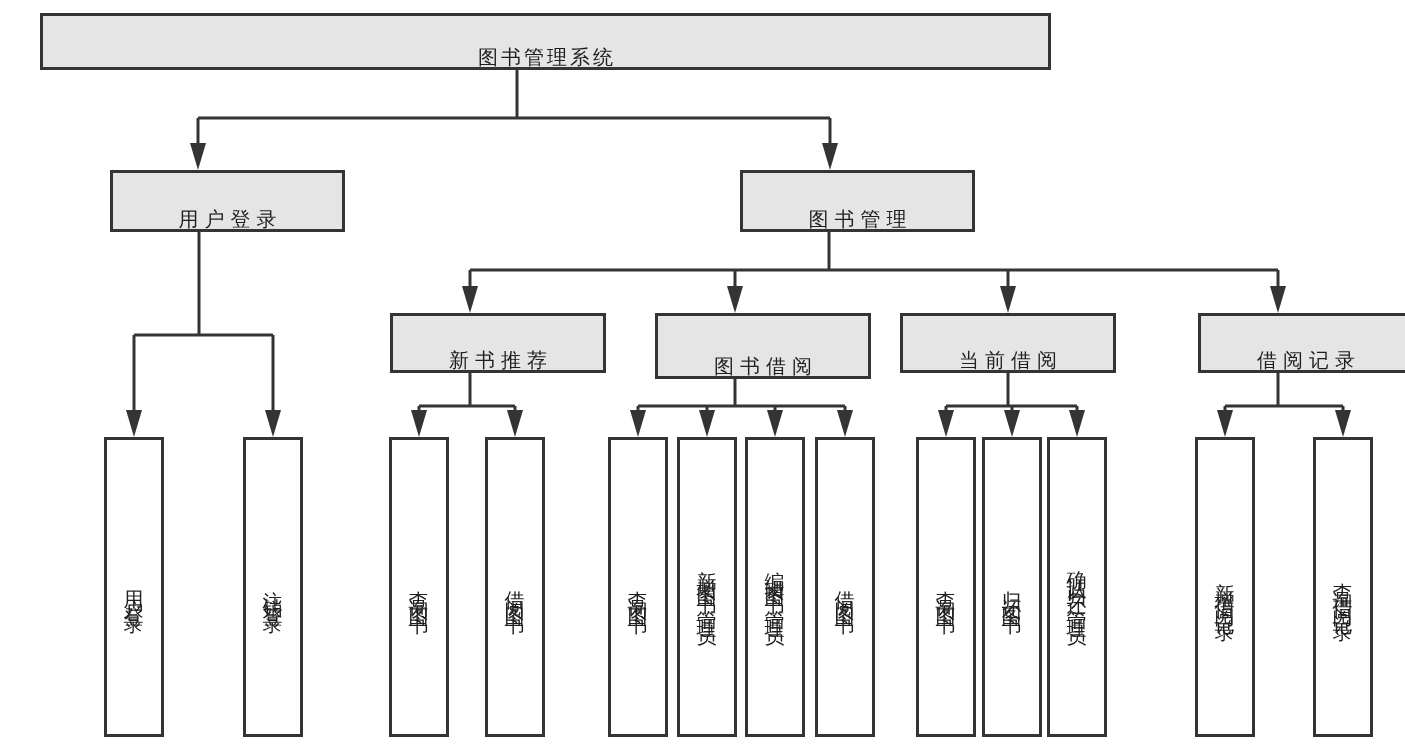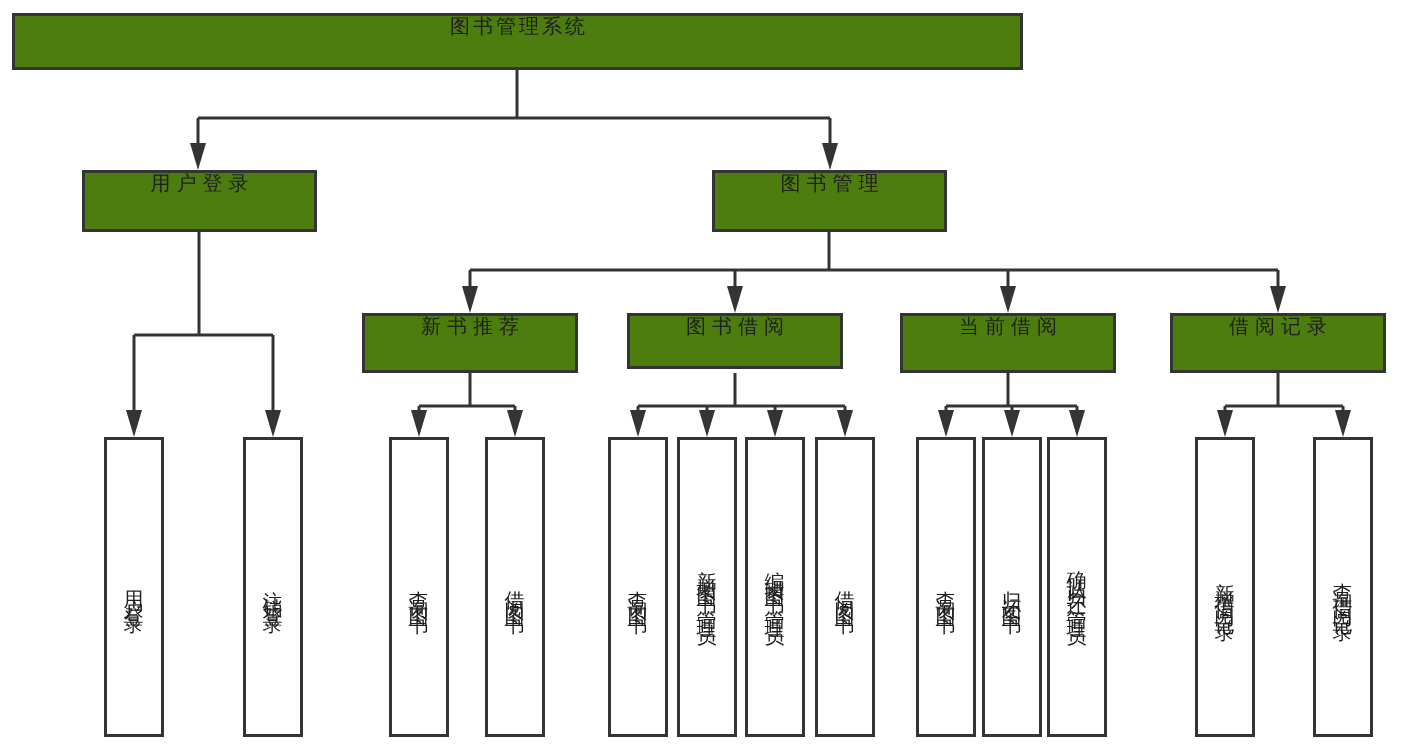--- a/index.html
+++ b/index.html
@@ -6,26 +6,27 @@
   #canvas{
     position:relative;
     width:1405px;height:747px;
     background:#ffffff;
     font-family:"Liberation Sans","DejaVu Sans",sans-serif;
     overflow:hidden;
   }
   #connectors{position:absolute;left:0;top:0;z-index:1;}
   .box{
     position:absolute;
-    background:#4d7c0f;
+    background:#e5e5e5;
     border:3px solid #343434;
     box-sizing:border-box;
-    display:flex;align-items:flex-start;justify-content:center;
+    display:flex;align-items:flex-end;justify-content:center;
     color:#1f1f1f;
     z-index:2;
+    margin-left:28px;
   }
   .box .lbl{
     font-size:20px;
     letter-spacing:6px;
     padding-left:6px; 
     white-space:nowrap;
     line-height:1;
   }
   #root-box .lbl{letter-spacing:3px;padding-left:3px;font-size:20px;}
   .leaf{
@@ -139,24 +140,24 @@
   <div class="box" style="left:82px;top:170px;width:235px;height:62px;">
     <span class="lbl">用户登录</span>
   </div>
   <div class="box" style="left:712px;top:170px;width:235px;height:62px;">
     <span class="lbl">图书管理</span>
   </div>
 
   <div class="box" style="left:362px;top:313px;width:216px;height:60px;">
     <span class="lbl">新书推荐</span>
   </div>
-  <div class="box" style="left:627px;top:313px;width:216px;height:56px;">
+  <div class="box" style="left:627px;top:313px;width:216px;height:66px;">
     <span class="lbl">图书借阅</span>
   </div>
-  <div class="box" style="left:900px;top:313px;width:216px;height:60px;">
+  <div class="box" style="left:872px;top:313px;width:216px;height:60px;">
     <span class="lbl">当前借阅</span>
   </div>
   <div class="box" style="left:1170px;top:313px;width:216px;height:60px;">
     <span class="lbl">借阅记录</span>
   </div>
 
   <div class="leaf" style="left:104px;">
     <span class="vlbl">用户登录</span>
   </div>
   <div class="leaf" style="left:243px;">

